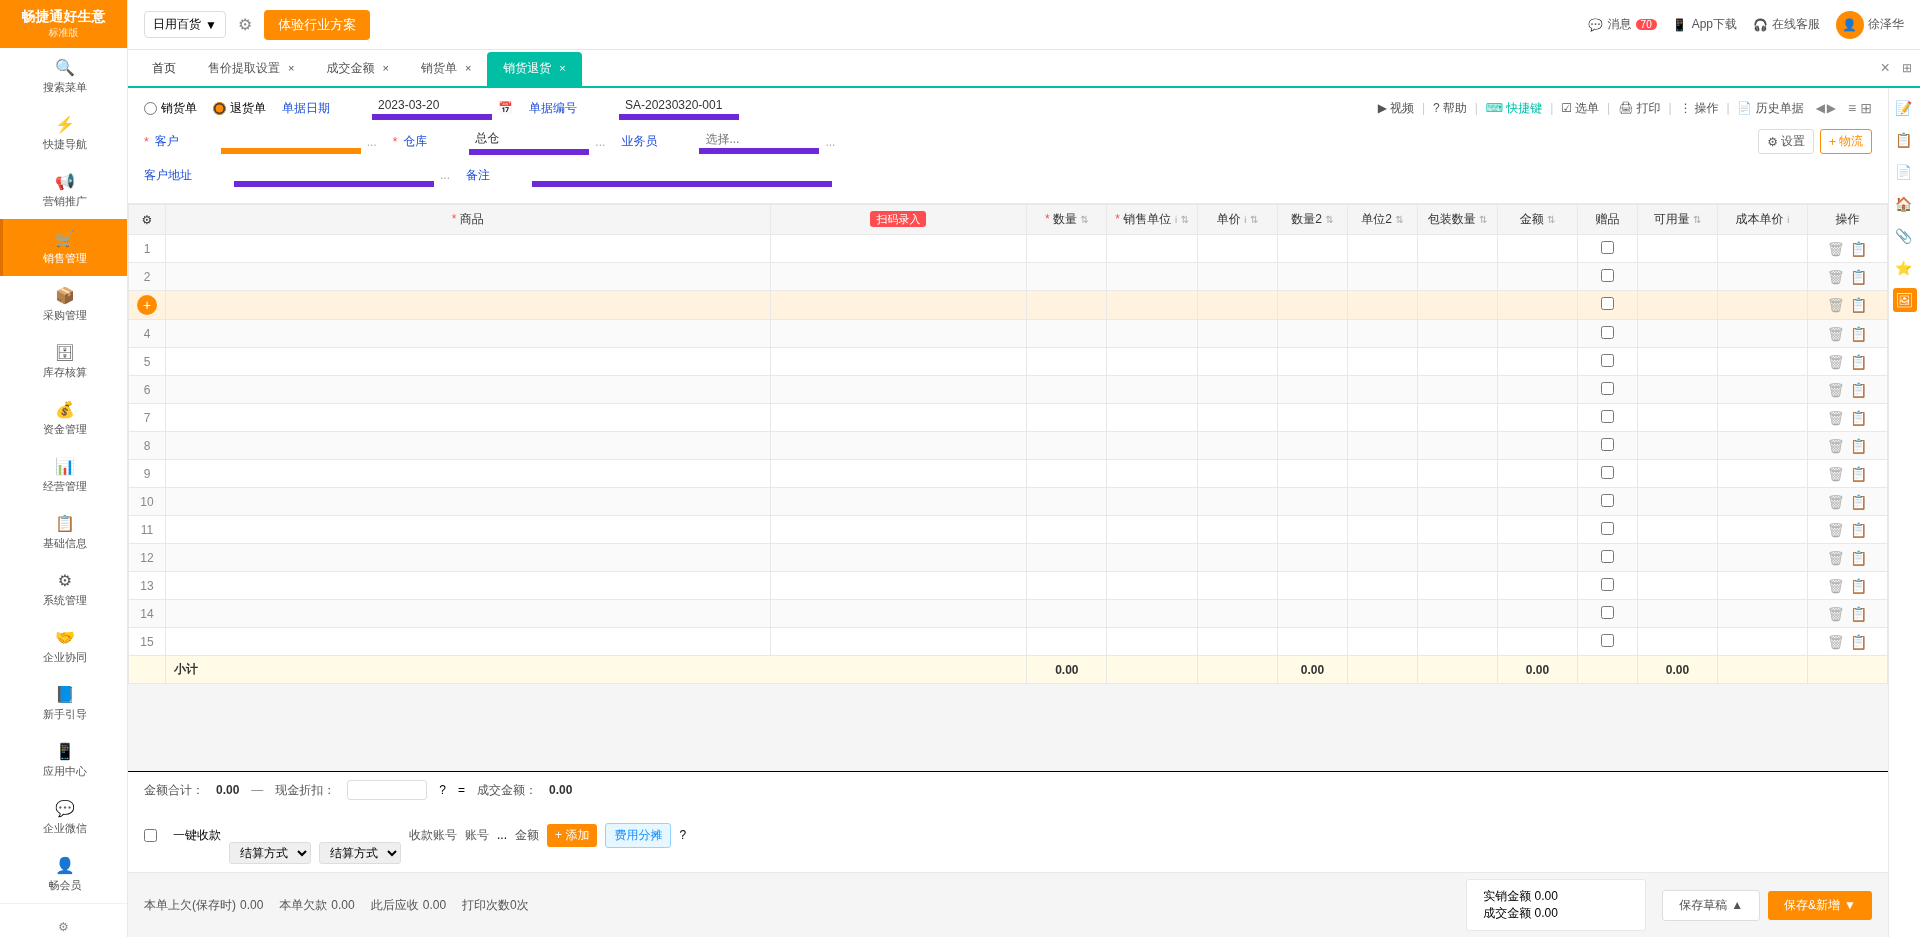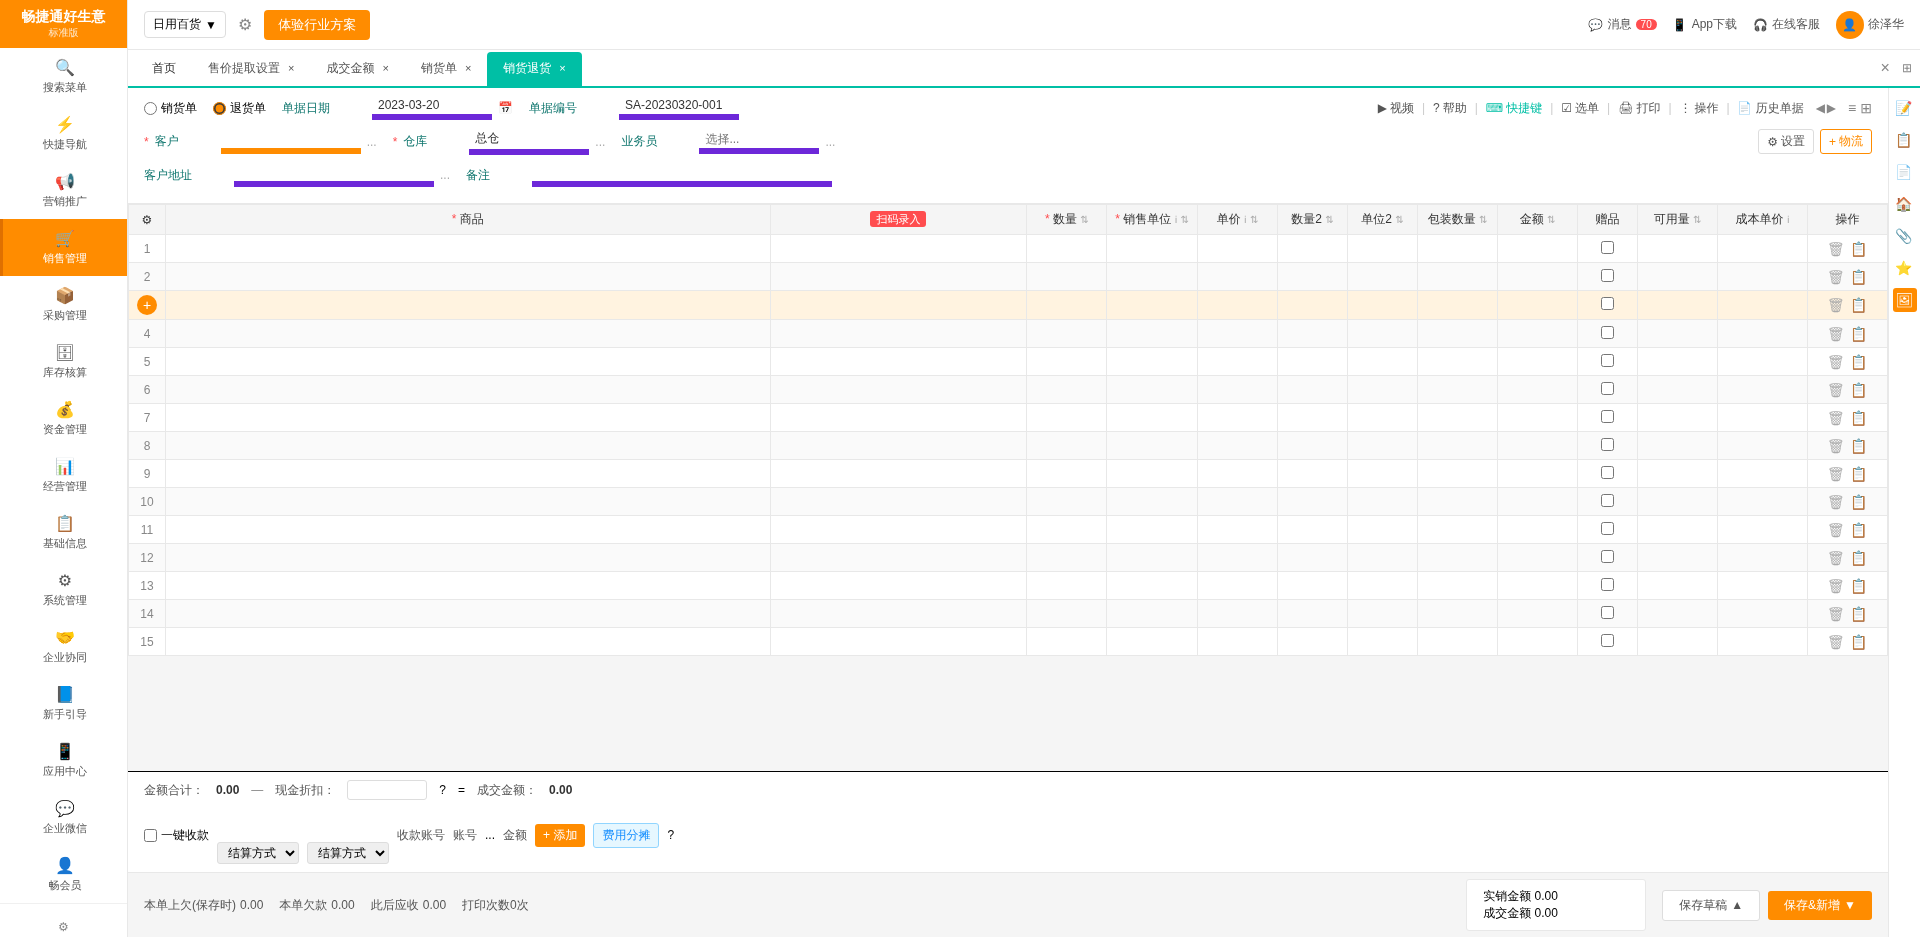--- a/index.html
+++ b/index.html
@@ -39,21 +39,21 @@
     .tab-close-btn { margin-left: auto; font-size: 16px; color: #888; cursor: pointer; padding: 0 8px; }
 
     
     .content { flex: 1; display: flex; overflow: hidden; }
     .content-main { flex: 1; background: #f5f5f5; overflow-y: auto; padding: 0; display: flex; flex-direction: column; }
 
     
     .form-area { background: #fff; padding: 8px 16px; border-bottom: 1px solid #e8e8e8; }
     .form-row { display: flex; align-items: center; margin-bottom: 8px; gap: 16px; flex-wrap: wrap; }
     .form-field { display: flex; align-items: center; gap: 6px; }
-    .form-field .field-label { color: #0f766e; white-space: nowrap; }
+    .form-field .field-label { color: #1d4ed8; white-space: nowrap; }
     .form-field .required { color: #ff4d4f; }
     .form-field .field-input { border: none; border-bottom: 6px solid #6d28d9; padding: 2px 6px; min-width: 120px; outline: none; color: #333; margin-left: 36px; }
     .form-field .field-input.orange { border-bottom-color: #ff8c00; }
     .form-field .field-dots { color: #aaa; }
     .form-field .date-input { color: #333; font-size: 12px; }
     .radio-group { display: flex; align-items: center; gap: 16px; }
     .radio-item { display: flex; align-items: center; gap: 4px; cursor: pointer; }
     .radio-item input { accent-color: #ff8c00; }
     .toolbar-right { margin-left: auto; display: flex; align-items: center; gap: 8px; }
     .toolbar-btn { display: flex; align-items: center; gap: 3px; color: #555; cursor: pointer; font-size: 12px; }
@@ -83,21 +83,21 @@
     
     .footer-area { background: #fff; padding: 8px 16px; border-top: 1px solid #000000; }
     .footer-row { display: flex; align-items: center; gap: 12px; margin-bottom: 6px; }
     .footer-label { color: #555; }
     .footer-value { color: #333; font-weight: bold; }
     .footer-dash { color: #888; }
     .calc-input { border: 1px solid #ddd; border-radius: 3px; padding: 2px 6px; width: 80px; }
     .add-expense-btn { background: #ff8c00; color: #fff; border: none; border-radius: 3px; padding: 3px 8px; cursor: pointer; font-size: 12px; }
     .fee-split-btn { background: #e6f7ff; border: 1px solid #91d5ff; color: #1890ff; border-radius: 3px; padding: 3px 8px; cursor: pointer; font-size: 12px; }
     .payment-row { display: flex; align-items: center; gap: 8px; }
-    .payment-checkbox { display: flex; align-items: center; gap: 4px; }
+    .payment-checkbox { display: flex; align-items: center; gap: 16px; }
     .payment-select { border: 1px solid #ddd; border-radius: 3px; padding: 2px 6px; margin-top: 36px; }
     .bottom-bar { display: flex; align-items: center; justify-content: space-between; padding: 6px 16px; background: #f5f5f5; border-top: 1px solid #e8e8e8; }
     .bottom-info { display: flex; align-items: center; gap: 16px; color: #555; }
     .bottom-info span { display: flex; align-items: center; gap: 4px; }
     .bottom-actions { display: flex; align-items: center; gap: 8px; }
     .save-draft-btn { background: #fff; border: 1px solid #ddd; color: #555; border-radius: 3px; padding: 6px 16px; cursor: pointer; display: flex; align-items: center; gap: 4px; }
     .save-new-btn { background: #ff8c00; color: #fff; border: none; border-radius: 3px; padding: 6px 16px; cursor: pointer; display: flex; align-items: center; gap: 4px; }
 
     
     .right-panel { width: 32px; background: #fff; border-left: 1px solid #e8e8e8; display: flex; flex-direction: column; align-items: center; padding: 8px 0; gap: 8px; }
@@ -728,20 +728,37 @@
                 <td></td>
                 <td></td>
                 <td>
                   <div class="action-cell">
                     <span class="action-icon">🗑</span>
                     <span class="action-icon">📋</span>
                   </div>
                 </td>
               </tr>
 
+            <tr class="subtotal-row">
+              <td></td>
+              <td colspan="2" style="text-align:left;font-weight:bold;">
+                <span>小计</span>
+              </td>
+              <td>0.00</td>
+              <td></td>
+              <td></td>
+              <td>0.00</td>
+              <td></td>
+              <td></td>
+              <td>0.00</td>
+              <td></td>
+              <td>0.00</td>
+              <td></td>
+              <td></td>
+            </tr>
           </tbody>
         </table>
       </div>
 
       <div class="footer-area">
         <div class="footer-row">
           <span class="footer-label">金额合计：</span>
           <span class="footer-value">0.00</span>
           <span class="footer-dash">—</span>
           <span class="footer-label">现金折扣：</span>

